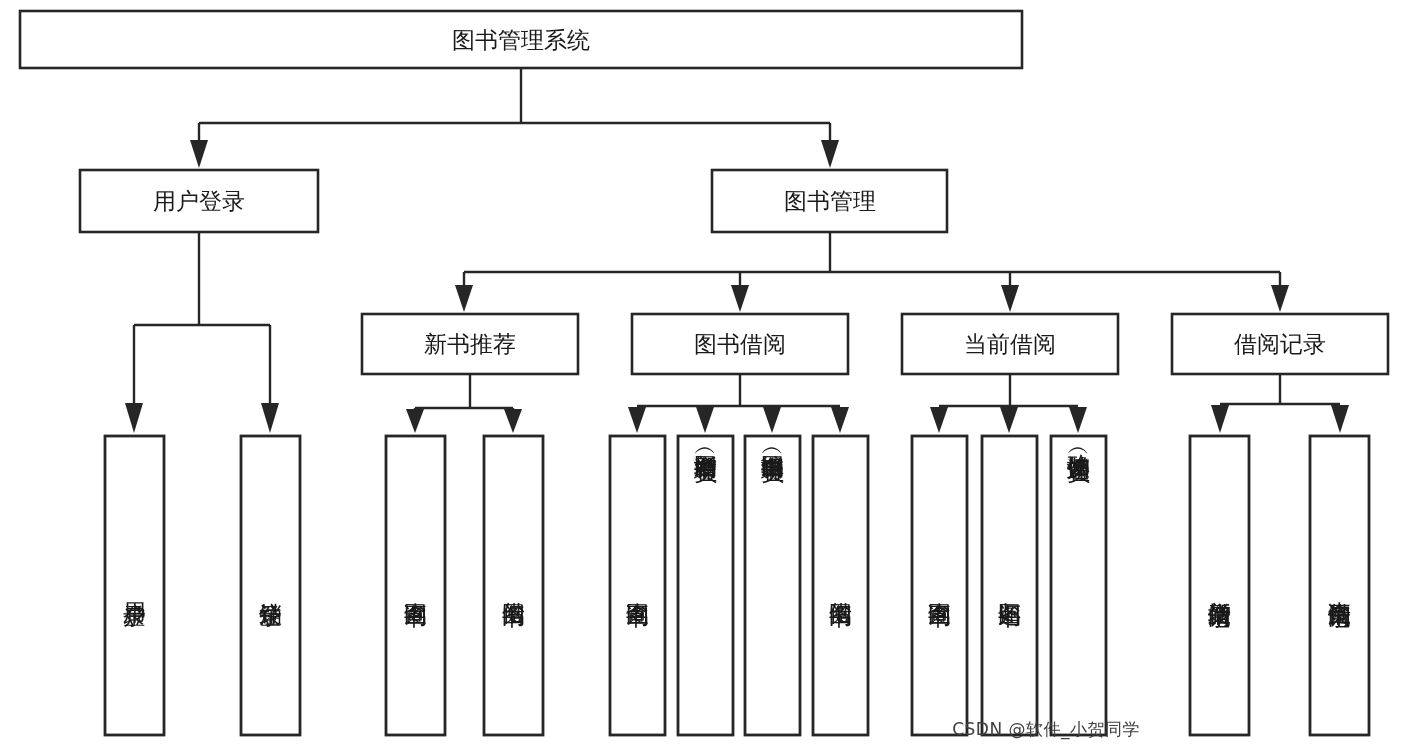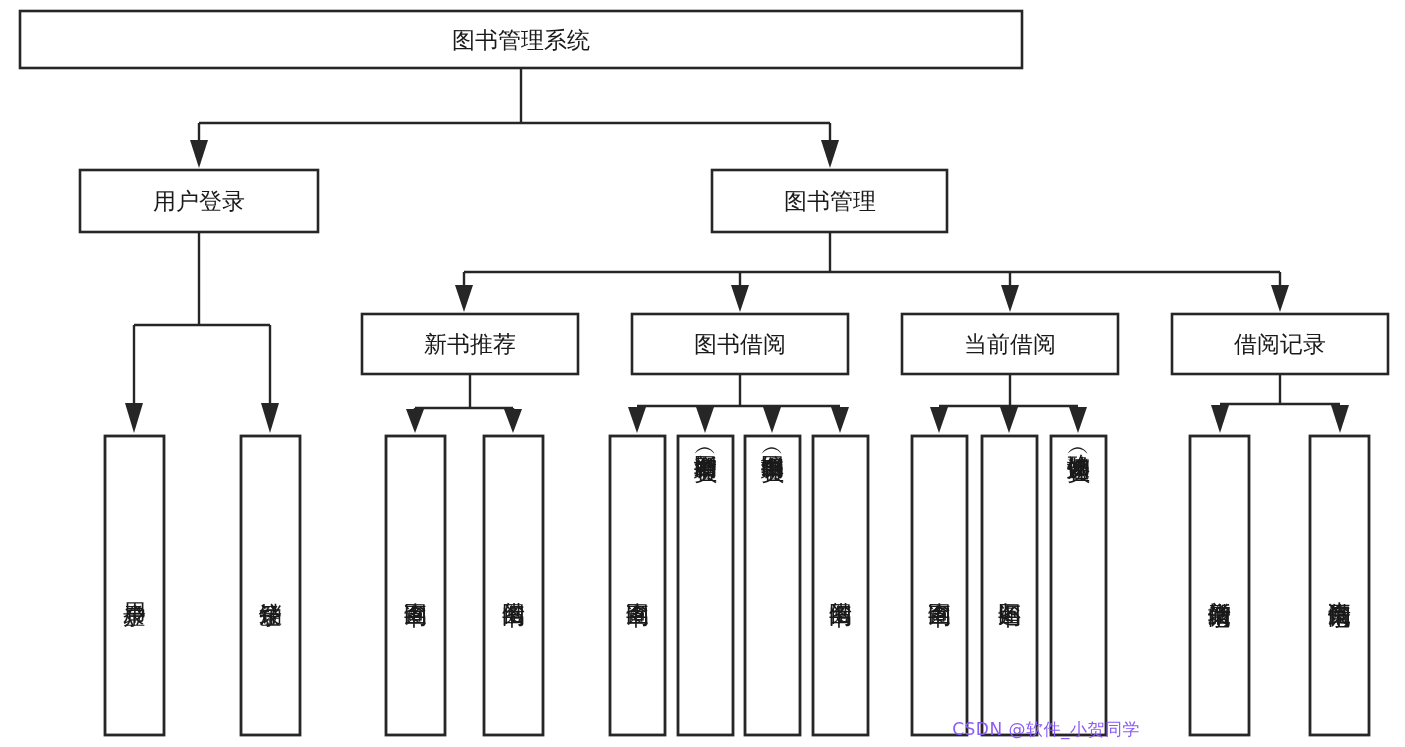--- a/index.html
+++ b/index.html
@@ -69,21 +69,21 @@
     color: #1a1a1a;
     letter-spacing: 1px;
     white-space: nowrap;
   }
   #watermark {
     position: absolute;
     right: 8px;
     bottom: 6px;
     font-family: "DejaVu Sans", "Liberation Sans", sans-serif;
     font-size: 17px;
-    color: #8b5cf6;
+    color: #404040;
     letter-spacing: 0.5px;
     user-select: none;
   }
 </style>
 </head>
 <body>
 
 <div id="diagram-root">
 
   <svg id="tree-svg" viewBox="0 0 1405 747" xmlns="http://www.w3.org/2000/svg">

